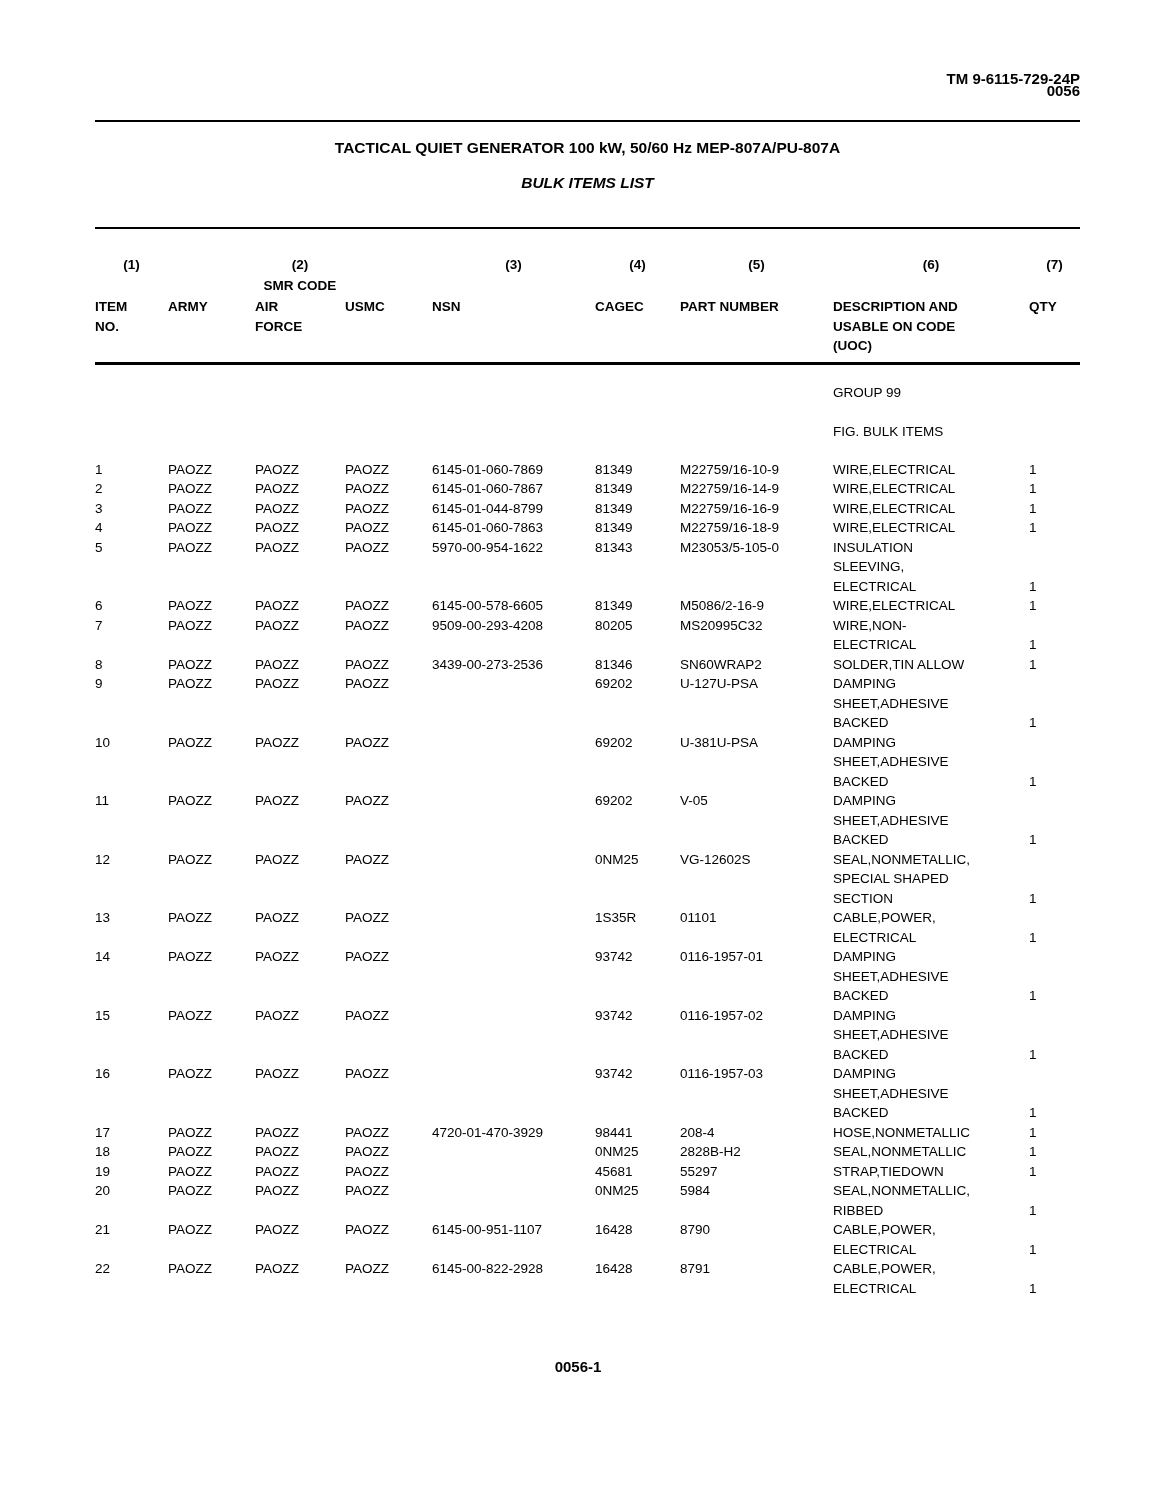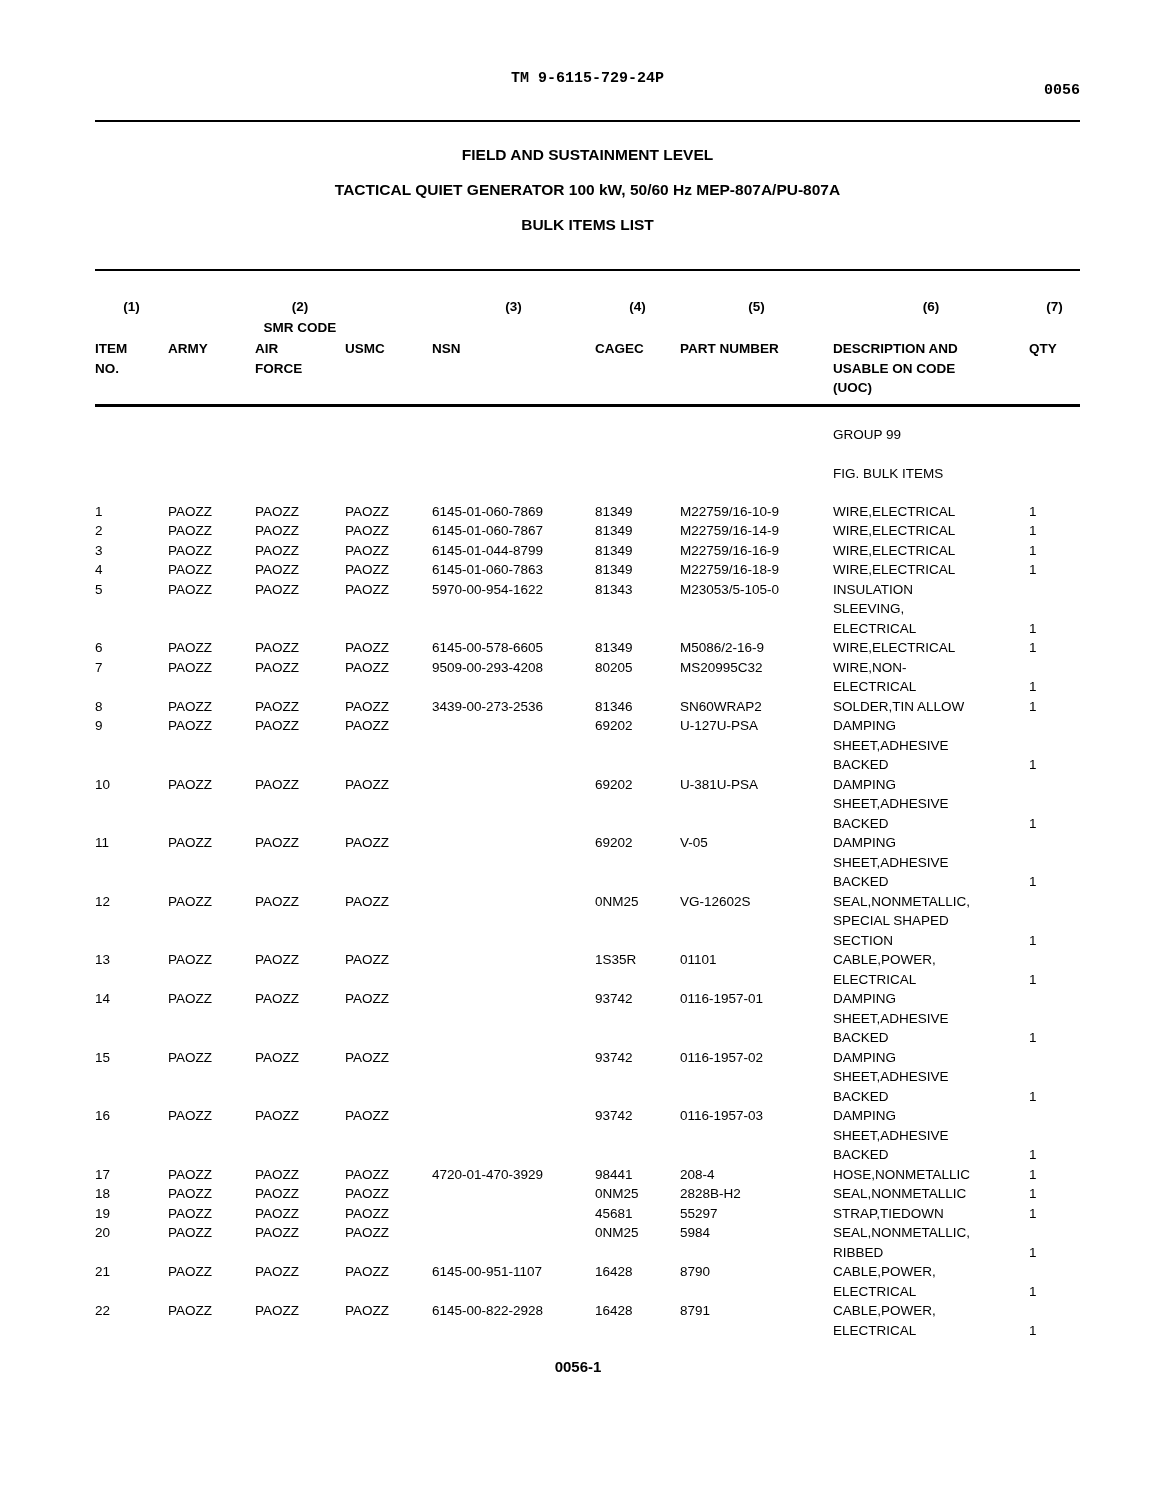--- a/index.html
+++ b/index.html
@@ -13,44 +13,43 @@
     overflow: hidden;
   }
   .page {
     position: absolute;
     inset: 0;
     padding: 70px 76px 0 95px;
   }
   .page-header {
     position: relative;
     height: 18px;
-    text-align: center;
+    text-align: right;
     font-weight: bold;
     font-size: 15px;
-    font-family: Liberation Mono, monospace;
   }
   .page-header .wp-code {
     position: absolute;
     right: 0;
     top: 12px;
   }
   hr.rule {
     border: none;
     border-top: 2px solid #000;
     margin-top: 32px;
   }
   hr.rule2 {
     border: none;
     border-top: 2px solid #000;
     margin-top: 35px;
   }
   .titles { text-align: center; font-weight: bold; font-size: 15.5px; }
   .title-1 { margin-top: 24px; }
   .title-2 { margin-top: 17px; }
-  .title-3 { margin-top: 17px; }
+  .title-3 { margin-top: 17px; font-style: italic; }
 
   table.bil {
     border-collapse: collapse;
     table-layout: fixed;
     width: 985px;
     margin-top: 26px;
     font-size: 13.5px;
     line-height: 19.5px;
   }
   col.c-item { width: 73px; }
@@ -105,21 +104,20 @@
 <div class="page">
 
   <div class="page-header">
     <span>TM 9-6115-729-24P</span>
     <span class="wp-code">0056</span>
   </div>
 
   <hr class="rule">
 
   <div class="titles">
-    <div class="title-1">FIELD AND SUSTAINMENT LEVEL</div>
     <div class="title-2">TACTICAL QUIET GENERATOR 100 kW, 50/60 Hz MEP-807A/PU-807A</div>
     <div class="title-3">BULK ITEMS LIST</div>
   </div>
 
   <hr class="rule2">
 
   <table class="bil">
     <colgroup>
       <col class="c-item">
         <col class="c-army">

